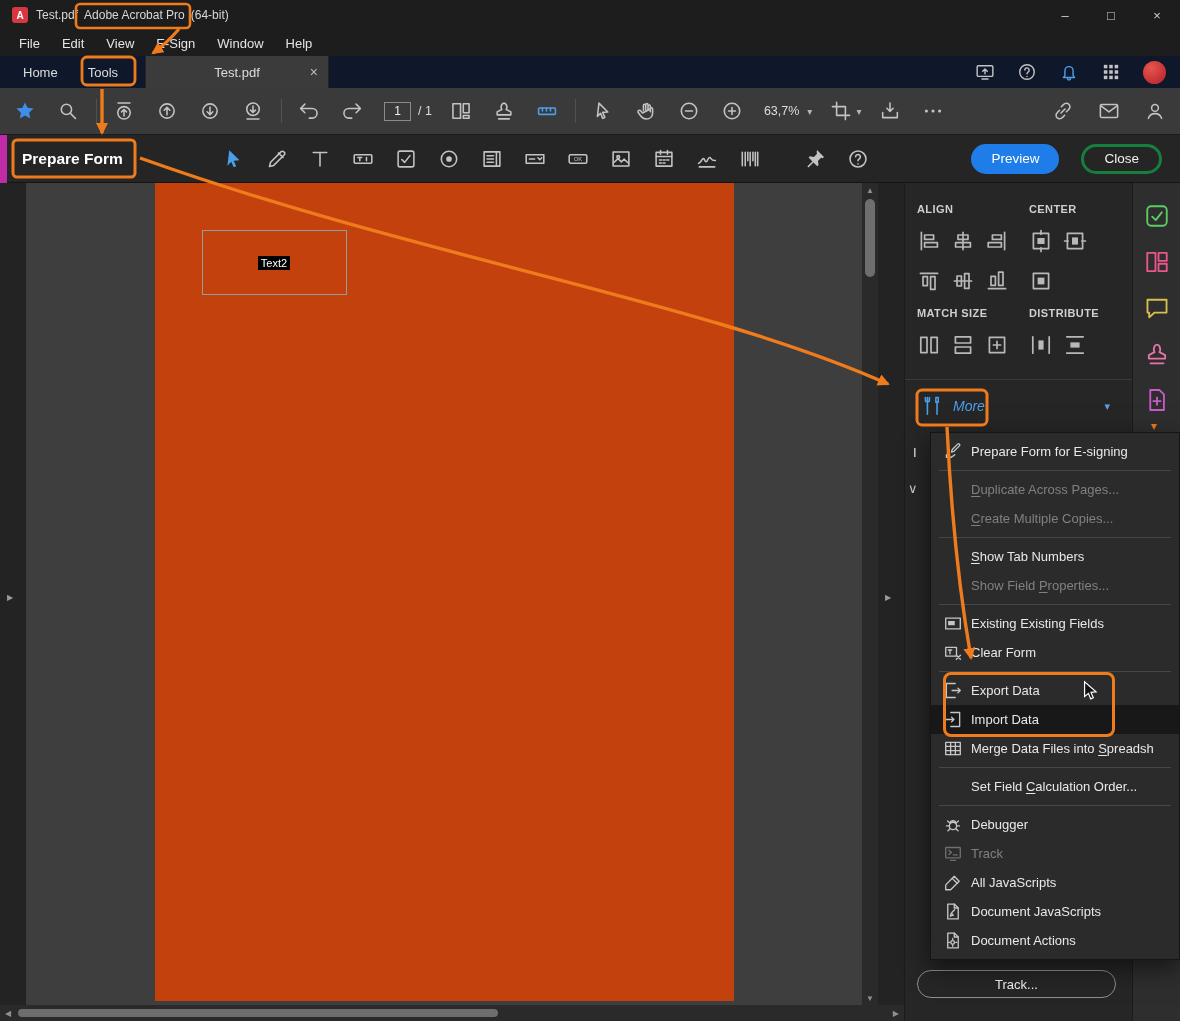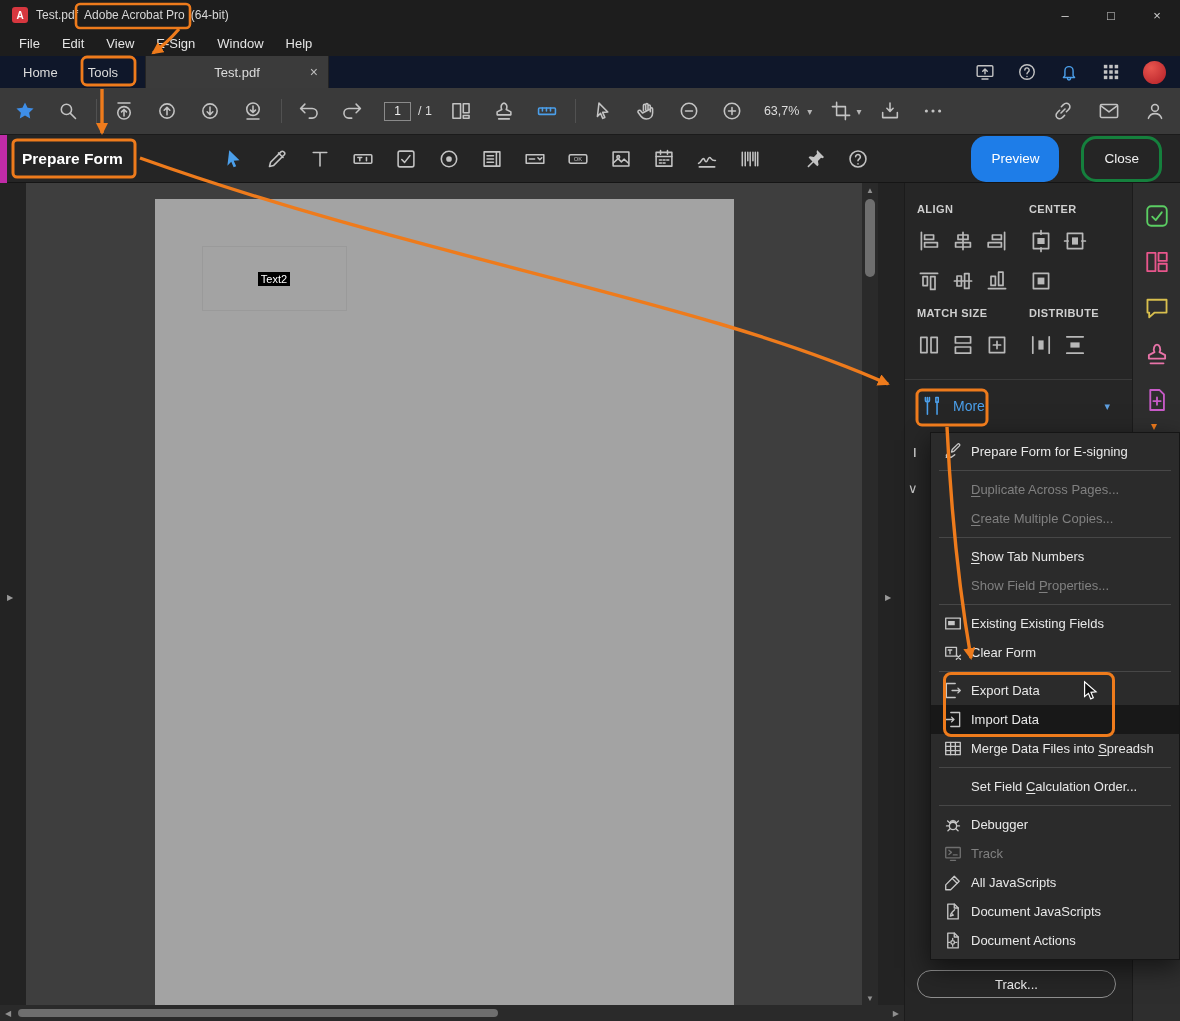--- a/index.html
+++ b/index.html
@@ -41,33 +41,33 @@
   .caret{color:#b5b5b5;font-size:10px;margin-right:18px;}
   .tb-right{margin-left:auto;display:flex;align-items:center;gap:24px;}
   #avatar{width:23px;height:23px;border-radius:50%;background:radial-gradient(circle at 35% 30%,#e8554e,#b31f27);}
 
   
   #formbar{height:48px;background:#252525;border-bottom:1px solid #151515;position:relative;display:flex;align-items:center;}
   #magenta-strip{position:absolute;left:0;top:0;width:7px;height:48px;background:#c02ba8;}
   #pf-title{margin-left:22px;color:#fff;font-size:15.5px;font-weight:bold;white-space:nowrap;}
   #pf-tools{display:flex;align-items:center;margin-left:100px;gap:21px;}
   #pf-right{margin-left:auto;display:flex;align-items:center;gap:22px;padding-right:18px;}
-  .pillbtn{height:46px;border-radius:15px;display:flex;align-items:center;justify-content:center;
+  .pillbtn{height:30px;border-radius:15px;display:flex;align-items:center;justify-content:center;
     font-size:13.5px;padding:0 20px;white-space:nowrap;}
   #preview-btn{background:#1e7de8;color:#fff;}
   #close-btn{border:3px solid #15803d;color:#f0f0f0;}
 
   
   #content{position:absolute;top:183px;left:0;right:0;bottom:0;display:flex;}
   #docarea{flex:1;display:flex;flex-direction:column;min-width:0;}
   #docrow{flex:1;display:flex;min-height:0;}
   .edge-strip{width:26px;background:#232323;position:relative;}
   .edge-arrow{position:absolute;top:410px;left:7px;color:#9a9a9a;font-size:8px;}
   #canvas{flex:1;background:#3e3e3e;overflow:hidden;position:relative;}
-  #pdf-page{width:579px;height:818px;background:#a3a3a3;margin:16px auto;position:relative;}
+  #pdf-page{width:579px;height:818px;background:#c2410c;margin:0 auto;position:relative;}
   #form-field{position:absolute;left:47px;top:47px;width:145px;height:65px;border:1px solid #9a9a9a;
     display:flex;align-items:center;justify-content:center;}
   #form-field .chip{background:#000;color:#fff;font-size:11px;padding:0 3px;line-height:14px;}
 
   #vscroll{width:16px;background:#2a2a2a;display:flex;flex-direction:column;align-items:center;position:relative;}
   .scr-arrow{color:#8f8f8f;font-size:8px;height:14px;display:flex;align-items:center;}
   #vthumb{position:absolute;top:16px;left:3px;width:10px;height:78px;background:#6e6e6e;border-radius:5px;}
   #vscroll .down{position:absolute;bottom:0;}
   #hscroll{height:16px;background:#2a2a2a;position:relative;display:flex;align-items:center;}
   #hscroll .left{margin-left:5px;}
@@ -75,21 +75,21 @@
   #hthumb{position:absolute;left:18px;top:4px;width:480px;height:8px;background:#6e6e6e;border-radius:4px;}
 
   
   #rightpanel{width:228px;background:#262626;border-left:1px solid #1b1b1b;position:relative;font-size:11px;}
   .p-head{position:absolute;color:#cfcfcf;font-weight:bold;letter-spacing:.4px;}
   .p-ic{position:absolute;width:24px;height:24px;color:#b8b8b8;}
   .p-ic svg{width:100%;height:100%;}
   #panel-sep{position:absolute;left:0;right:0;top:196px;height:1px;background:#3a3a3a;}
   #more-btn{position:absolute;left:10px;top:204px;height:38px;right:10px;display:flex;align-items:center;}
   #more-btn .ic{width:22px;height:22px;margin-left:6px;}
-  #more-label{color:#4b9fea;font-size:14px;margin-left:10px;}
+  #more-label{color:#4b9fea;font-size:14px;margin-left:10px;font-style:italic;}
   #more-chevron{position:absolute;right:12px;color:#5e9fe0;font-size:11px;}
   #panel-sliver-i{position:absolute;left:8px;top:262px;color:#e8e8e8;font-size:13px;}
   #panel-sliver-chevron{position:absolute;left:3px;top:298px;color:#c9c9c9;font-size:13px;}
   #track-btn{position:absolute;left:12px;right:16px;bottom:23px;height:28px;border:1px solid #8f8f8f;
     border-radius:14px;color:#f0f0f0;font-size:13px;display:flex;align-items:center;justify-content:center;}
 
   
   #rail{width:48px;background:#2e2e2e;border-left:1px solid #1b1b1b;position:relative;}
   .rail-ic{position:absolute;left:11px;width:26px;height:26px;}
   .rail-ic svg{width:100%;height:100%;}

